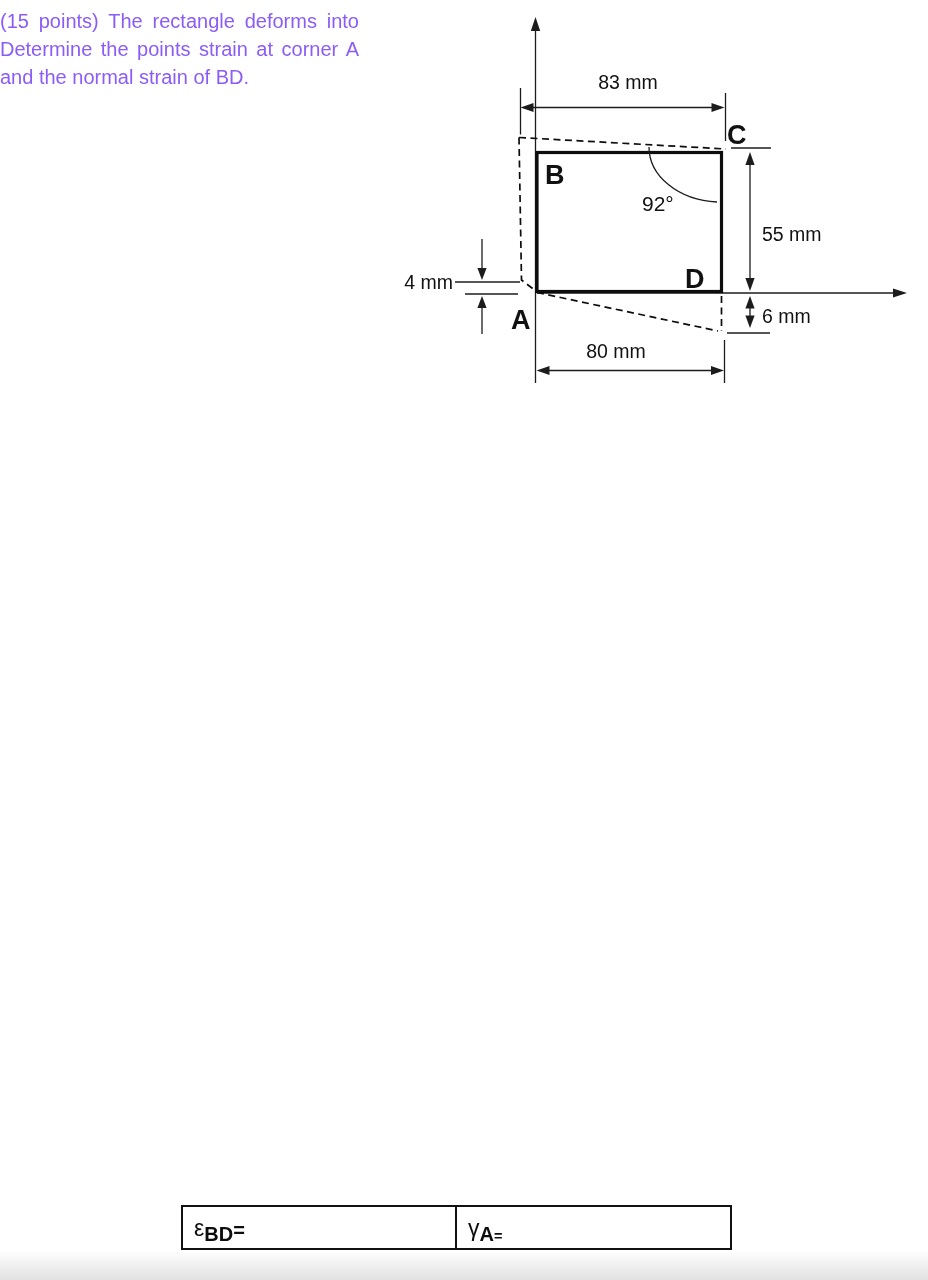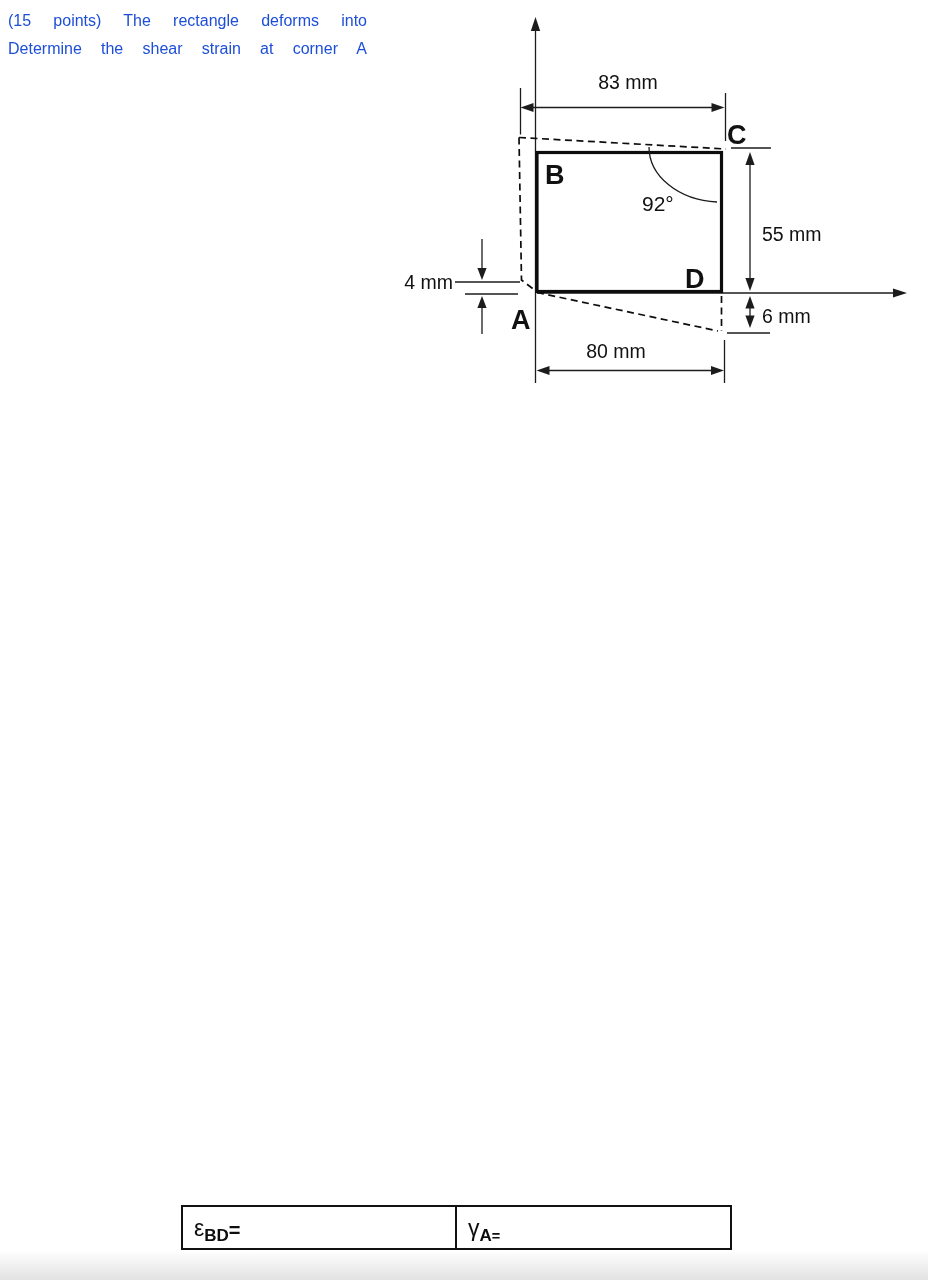--- a/index.html
+++ b/index.html
@@ -9,26 +9,26 @@
     width: 928px;
     height: 1280px;
     background: #ffffff;
     overflow: hidden;
     font-family: "Liberation Sans", sans-serif;
     color: #151515;
   }
   
   .problem {
     position: absolute;
-    left: 8px;
+    left: 0;
     top: 7px;
     width: 359px;
-    font-size: 16px;
+    font-size: 20px;
     line-height: 28px;
-    color: #1d4ed8;
+    color: #8b5cf6;
   }
   .problem .line { text-align: justify; }
   .problem .line.just { text-align-last: justify; }
   
   .diagram {
     position: absolute;
     left: 0;
     top: 0;
     width: 928px;
     height: 400px;
@@ -58,21 +58,21 @@
   .answer-cell {
     display: flex;
     align-items: flex-end;
     padding: 0 0 6px 11px;
     font-size: 23px;
     color: #0d0d0d;
   }
   .answer-cell.first { width: 274px; border-right: 2px solid #111111; }
   .answer-cell.second { flex: 1; }
   .answer-cell sub {
-    font-size: 17px;
+    font-size: 20px;
     font-weight: 600;
     line-height: 1;
     vertical-align: baseline;
     position: relative;
     top: 2px;
   }
   .answer-cell .eq { font-size: 20px; font-weight: 600; }
   .answer-cell .eq-small { font-size: 14.5px; font-weight: 600; position: relative; top: 2px; }
   
   .bottom-band {
@@ -84,21 +84,22 @@
     background: linear-gradient(180deg, #fdfdfd 0%, #eeeeee 55%, #e2e2e2 100%);
   }
 </style>
 </head>
 <body>
 
 <div class="page">
 
   <div class="problem">
     <div class="line just">(15 points) The rectangle deforms into</div>
-    <div class="line just">Determine the shear strain at corner A</div>
+    <div class="line just">Determine the points strain at corner A</div>
+    <div class="line">and the normal strain of BD.</div>
   </div>
 
   <svg class="diagram" viewBox="0 0 928 400" xmlns="http://www.w3.org/2000/svg">
 
     <g>
       <line class="thin" x1="535.5" y1="30" x2="535.5" y2="383"></line>
       <polygon class="arrowhead" points="535.5,17 530.8,31 540.2,31"></polygon>
     </g>
     <g>
       <line class="thin" x1="537" y1="293" x2="895" y2="293"></line>

